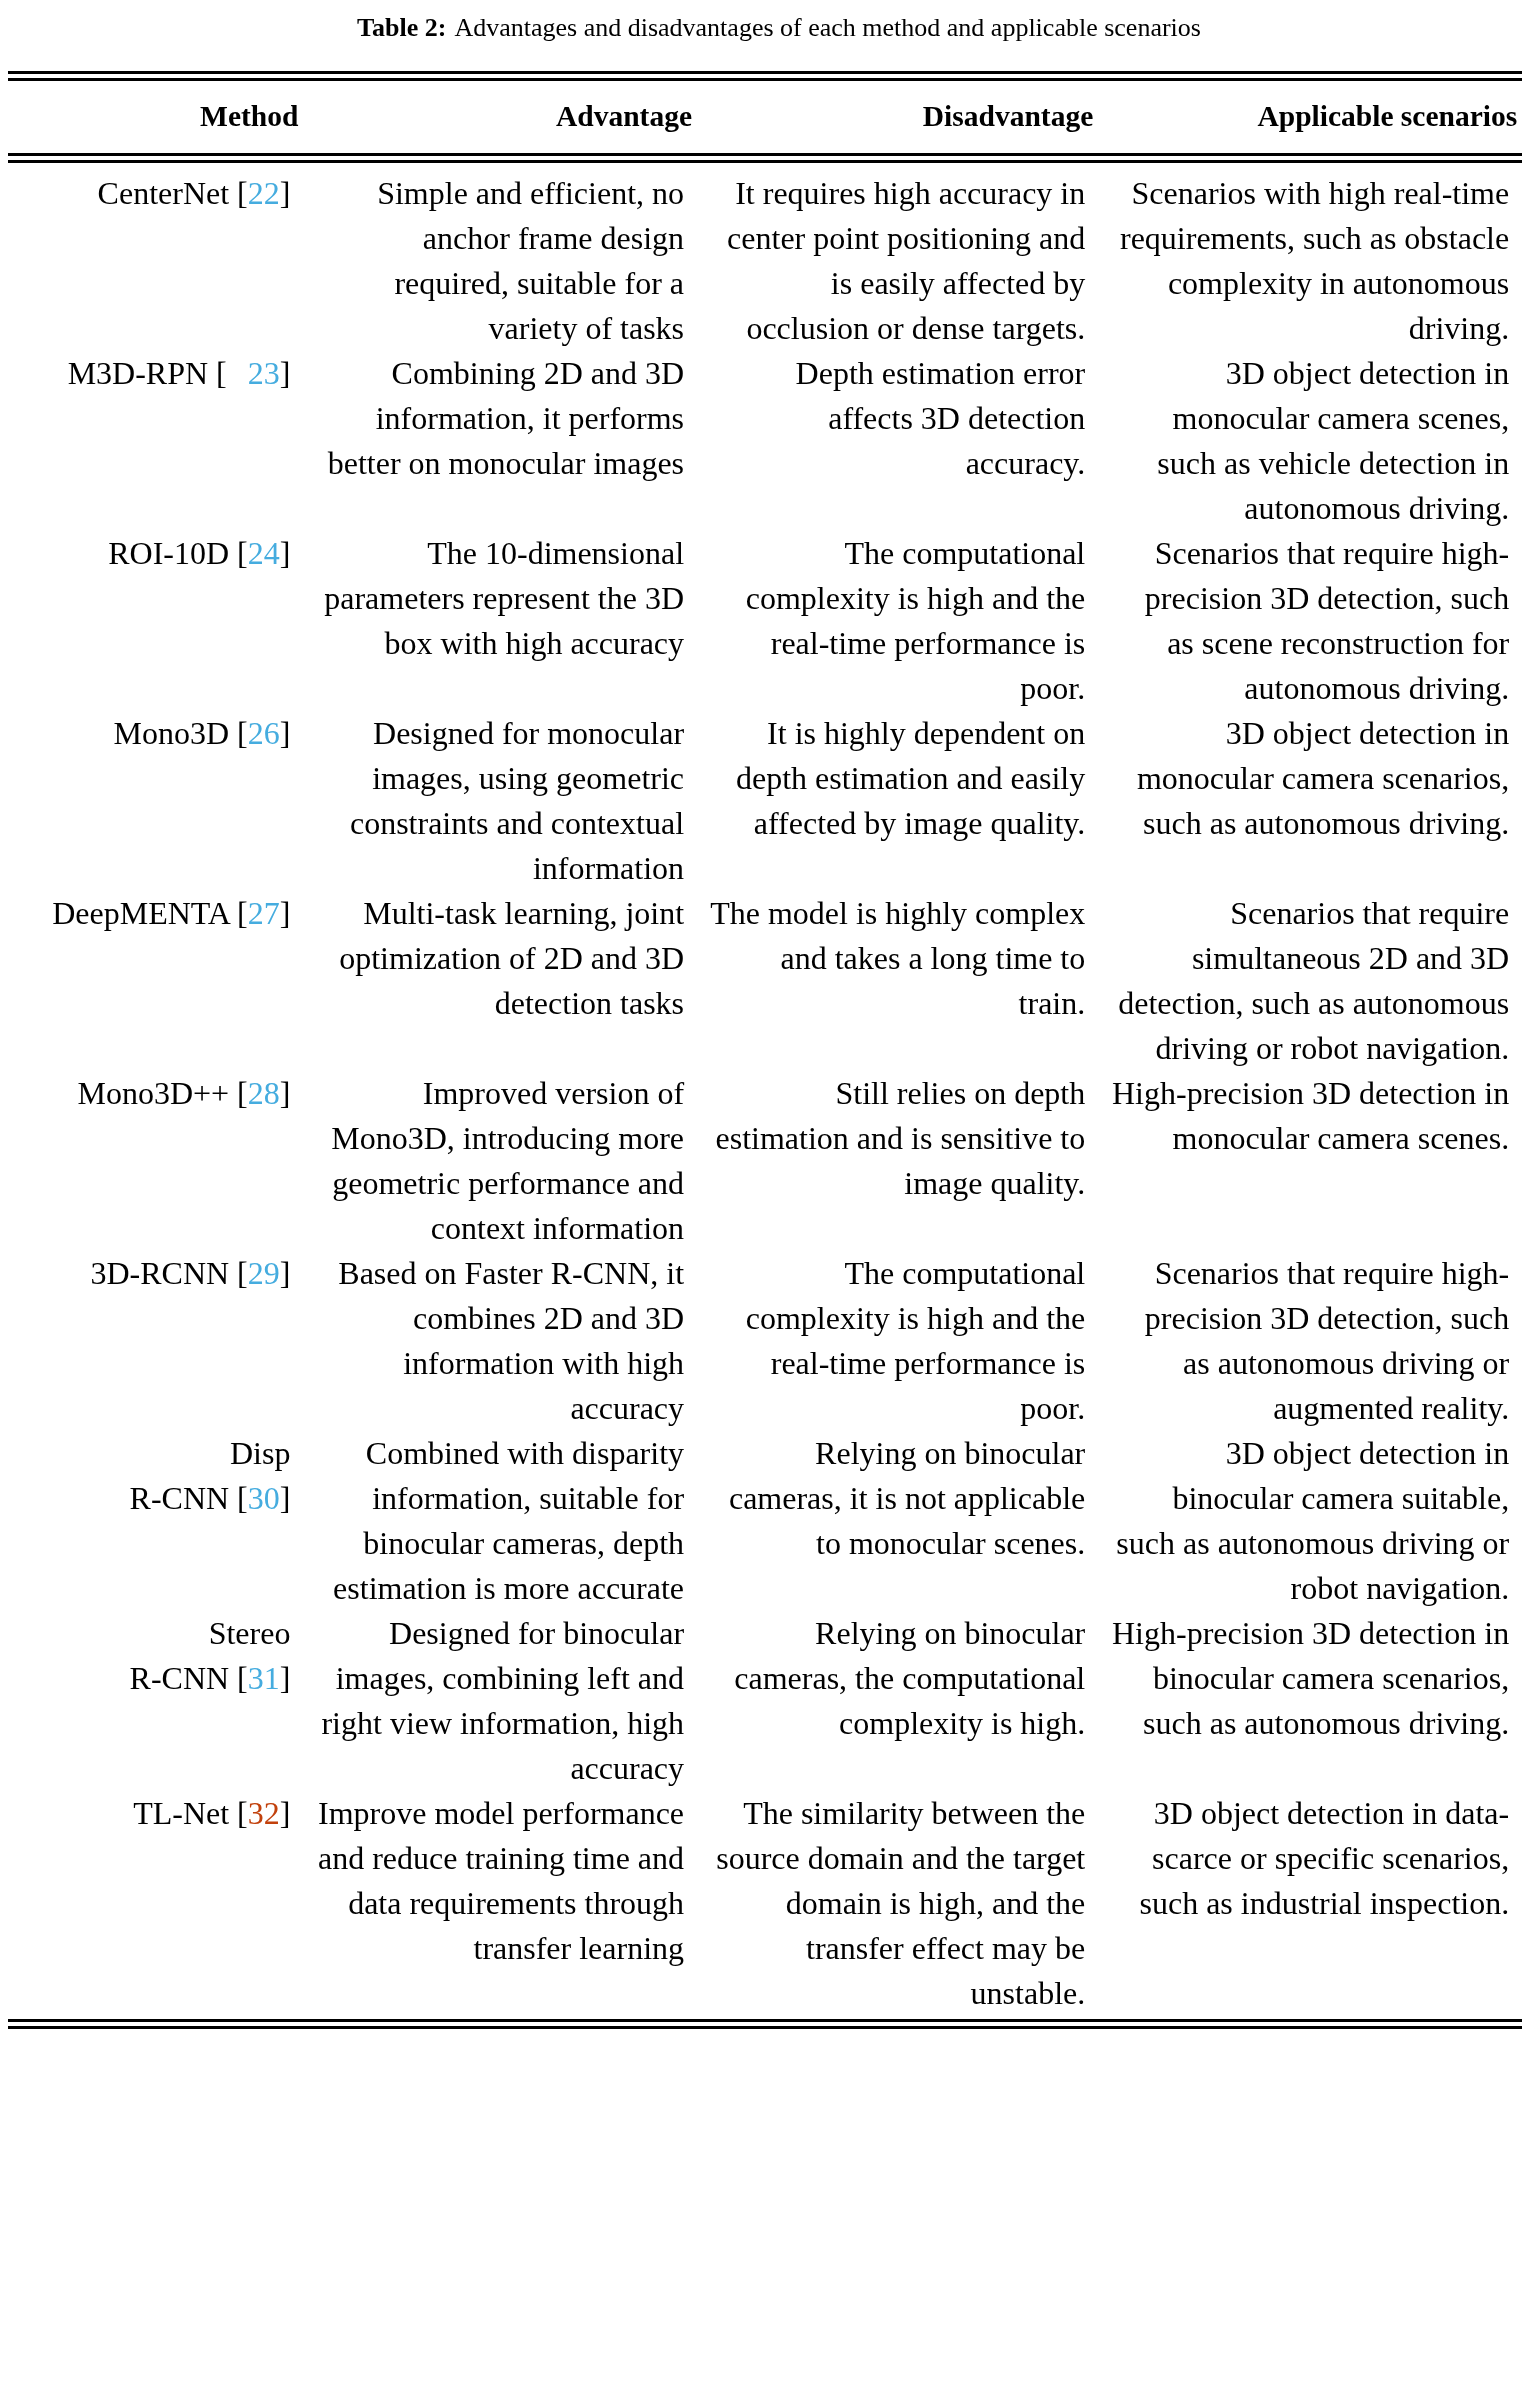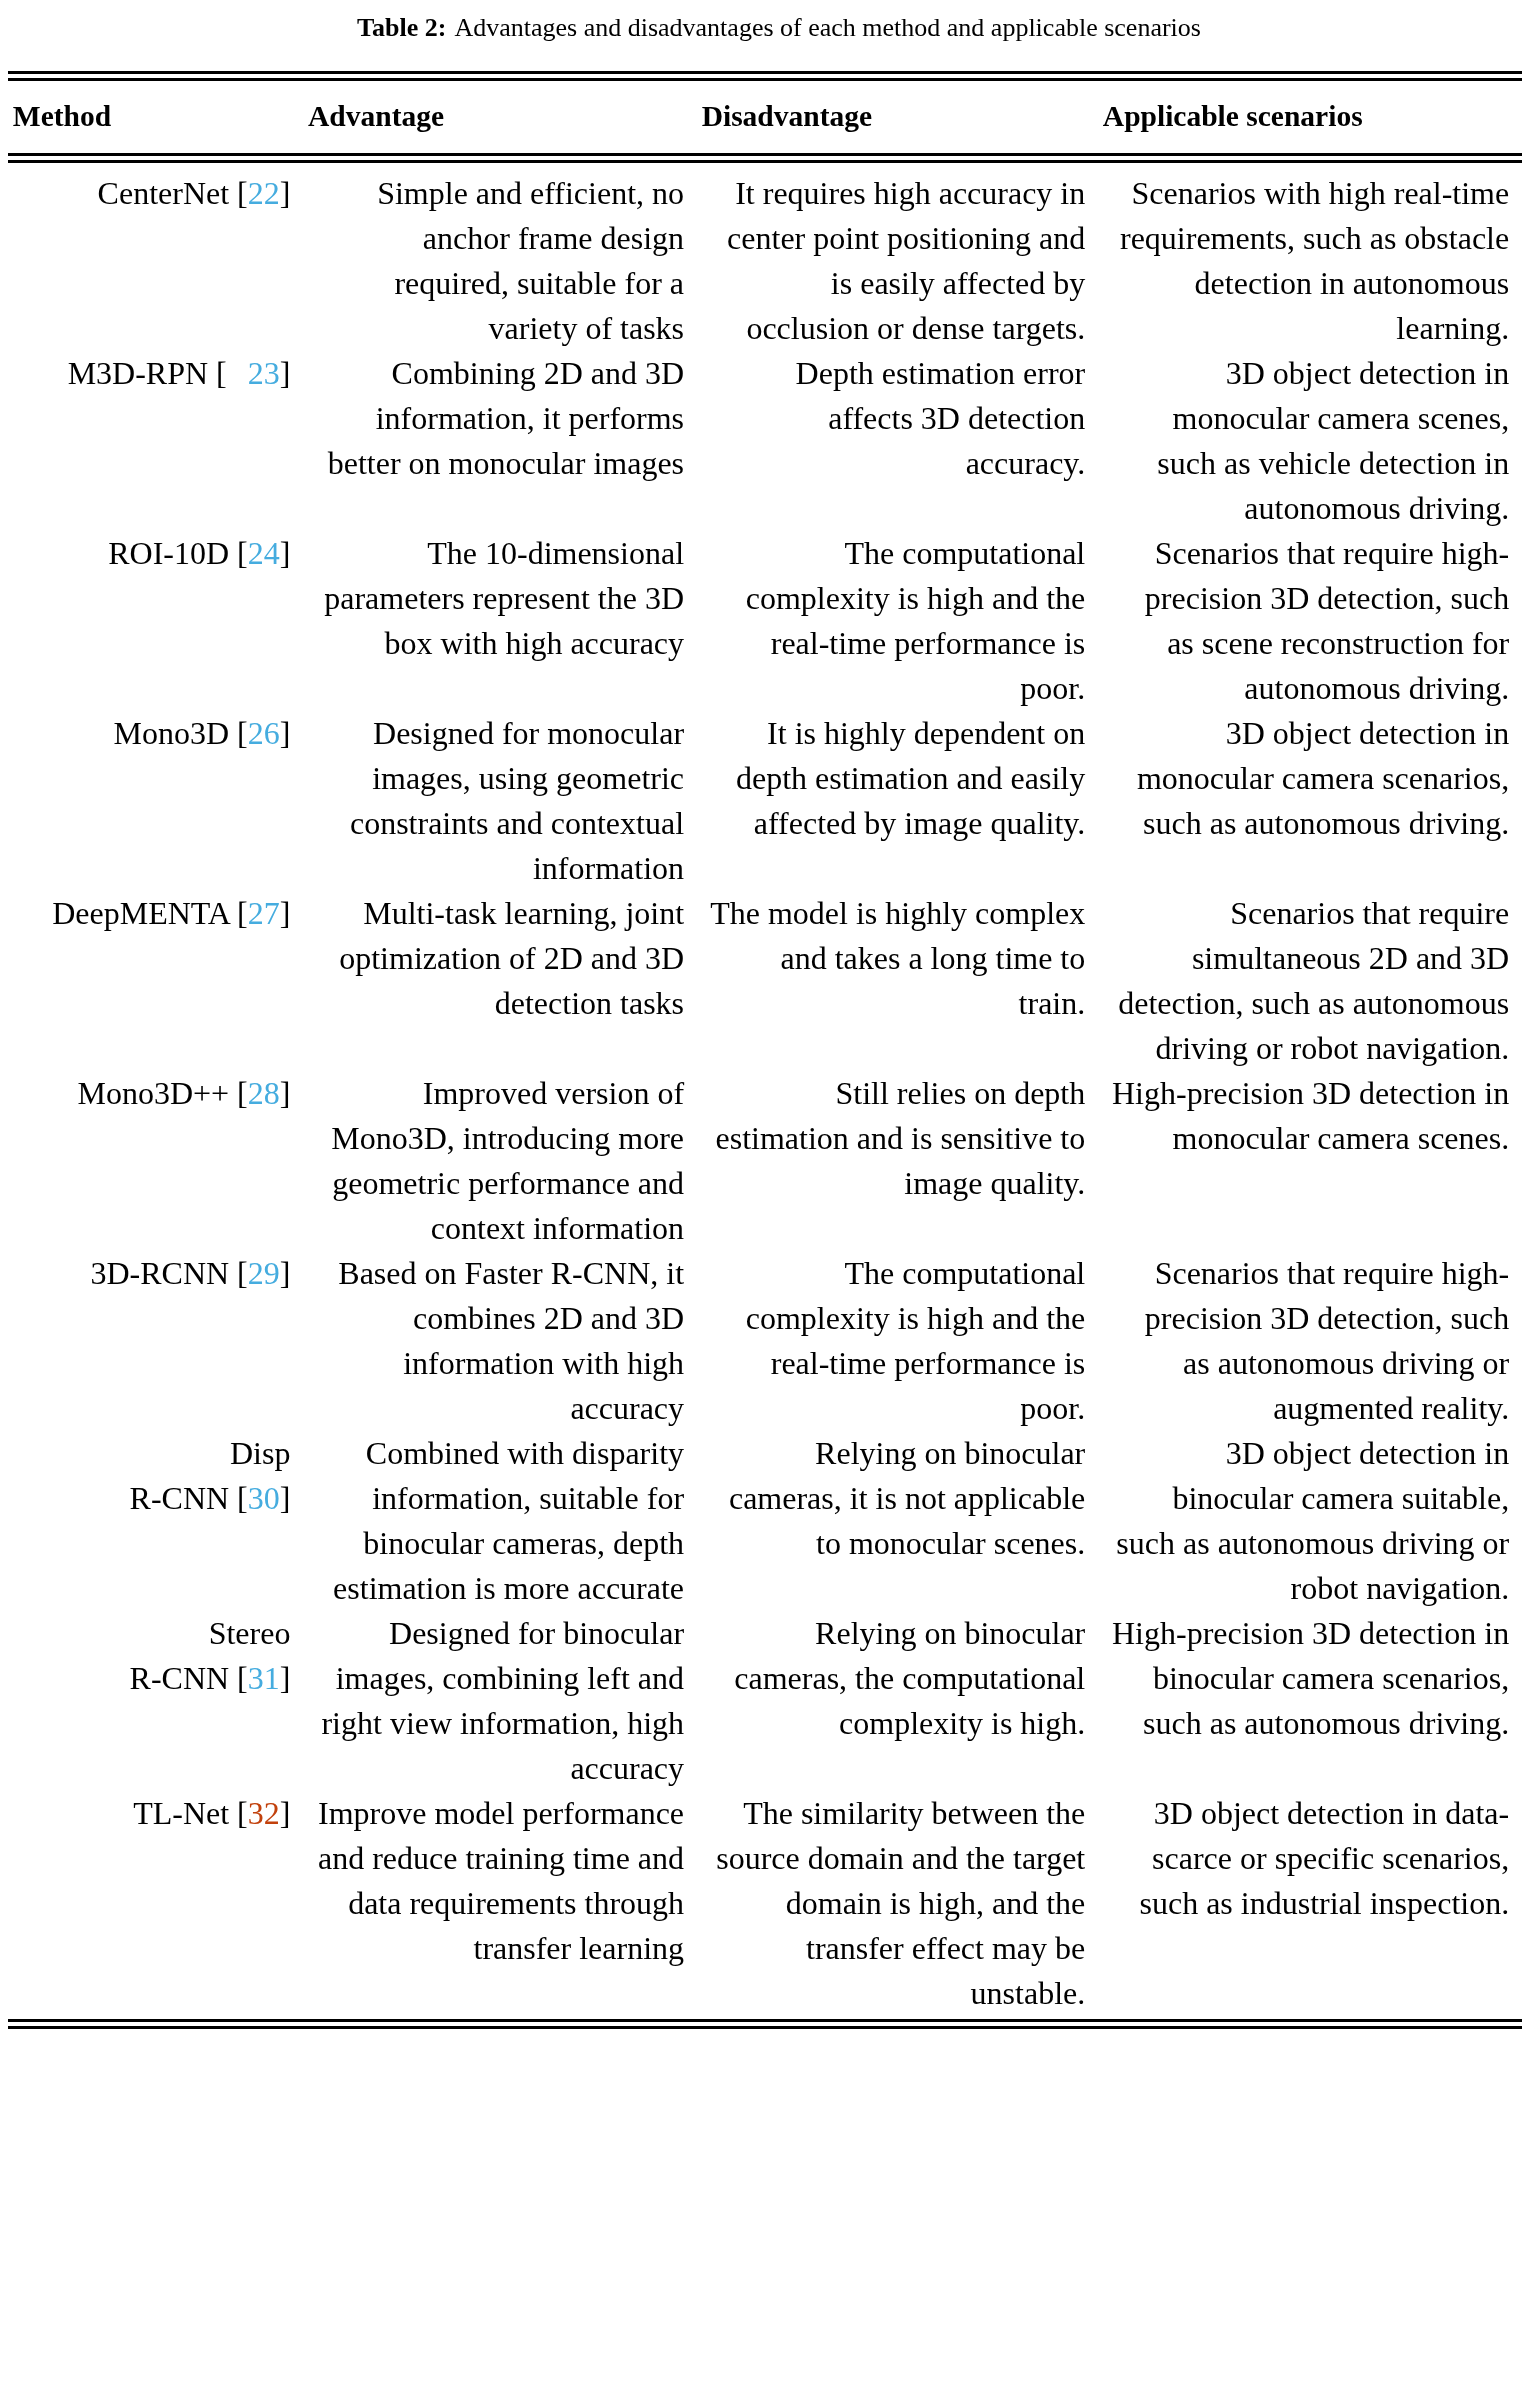--- a/index.html
+++ b/index.html
@@ -30,21 +30,21 @@
   }
   table.methods {
     width: 100%;
     border-collapse: collapse;
     table-layout: fixed;
   }
   table.methods th {
     font-size: 29.5px;
     font-weight: bold;
     line-height: 1.2;
-    text-align: left;
+    text-align: right;
     vertical-align: middle;
     padding: 17.5px 4.8px 19px 4.8px;
     border-top: 10.4px double #000000;
     border-bottom: 10.4px double #000000;
   }
   table.methods td {
     font-size: 32px;
     line-height: 45px;
     vertical-align: top;
     text-align: right;
@@ -86,21 +86,21 @@
         <th>Advantage</th>
         <th>Disadvantage</th>
         <th>Applicable scenarios</th>
       </tr>
     </thead>
     <tbody id="table-body">
         <tr>
           <td class="method-cell">CenterNet [<span class="cite" style="color: rgb(69, 172, 223);">22</span>]</td>
           <td>Simple and efficient, no anchor frame design required, suitable for a variety of tasks</td>
           <td>It requires high accuracy in center point positioning and is easily affected by occlusion or dense targets.</td>
-          <td>Scenarios with high real-time requirements, such as obstacle detection in autonomous learning.</td>
+          <td>Scenarios with high real-time requirements, such as obstacle complexity in autonomous driving.</td>
         </tr>
         <tr>
           <td class="method-cell">M3D-RPN [<span class="cite" style="color: rgb(69, 172, 223); margin-left: 21px;">23</span>]</td>
           <td>Combining 2D and 3D information, it performs better on monocular images</td>
           <td>Depth estimation error affects 3D detection accuracy.</td>
           <td>3D object detection in monocular camera scenes, such as vehicle detection in autonomous driving.</td>
         </tr>
         <tr>
           <td class="method-cell">ROI-10D [<span class="cite" style="color: rgb(69, 172, 223);">24</span>]</td>
           <td>The 10-dimensional parameters represent the 3D box with high accuracy</td>

